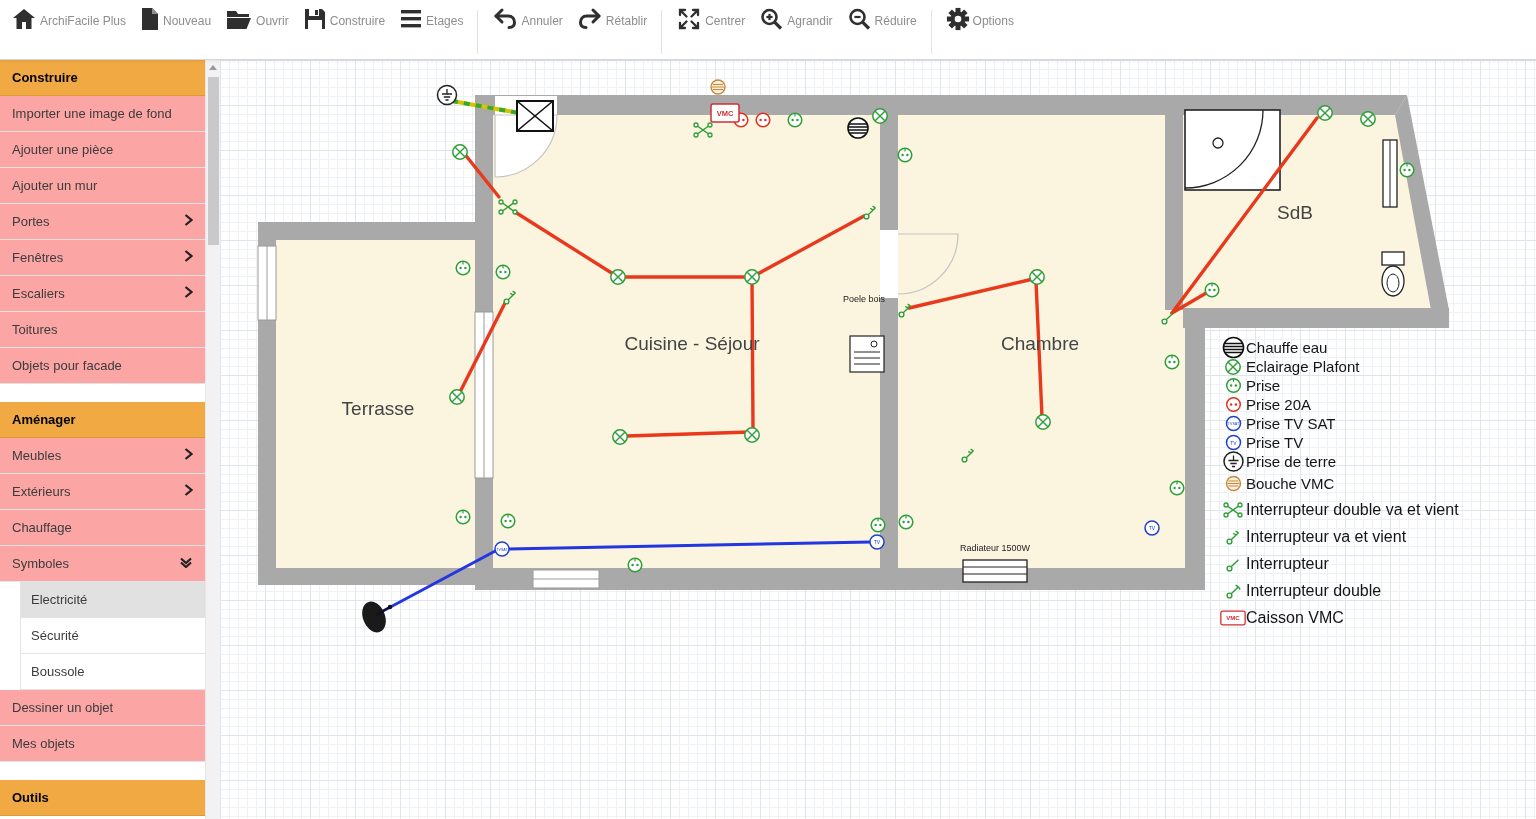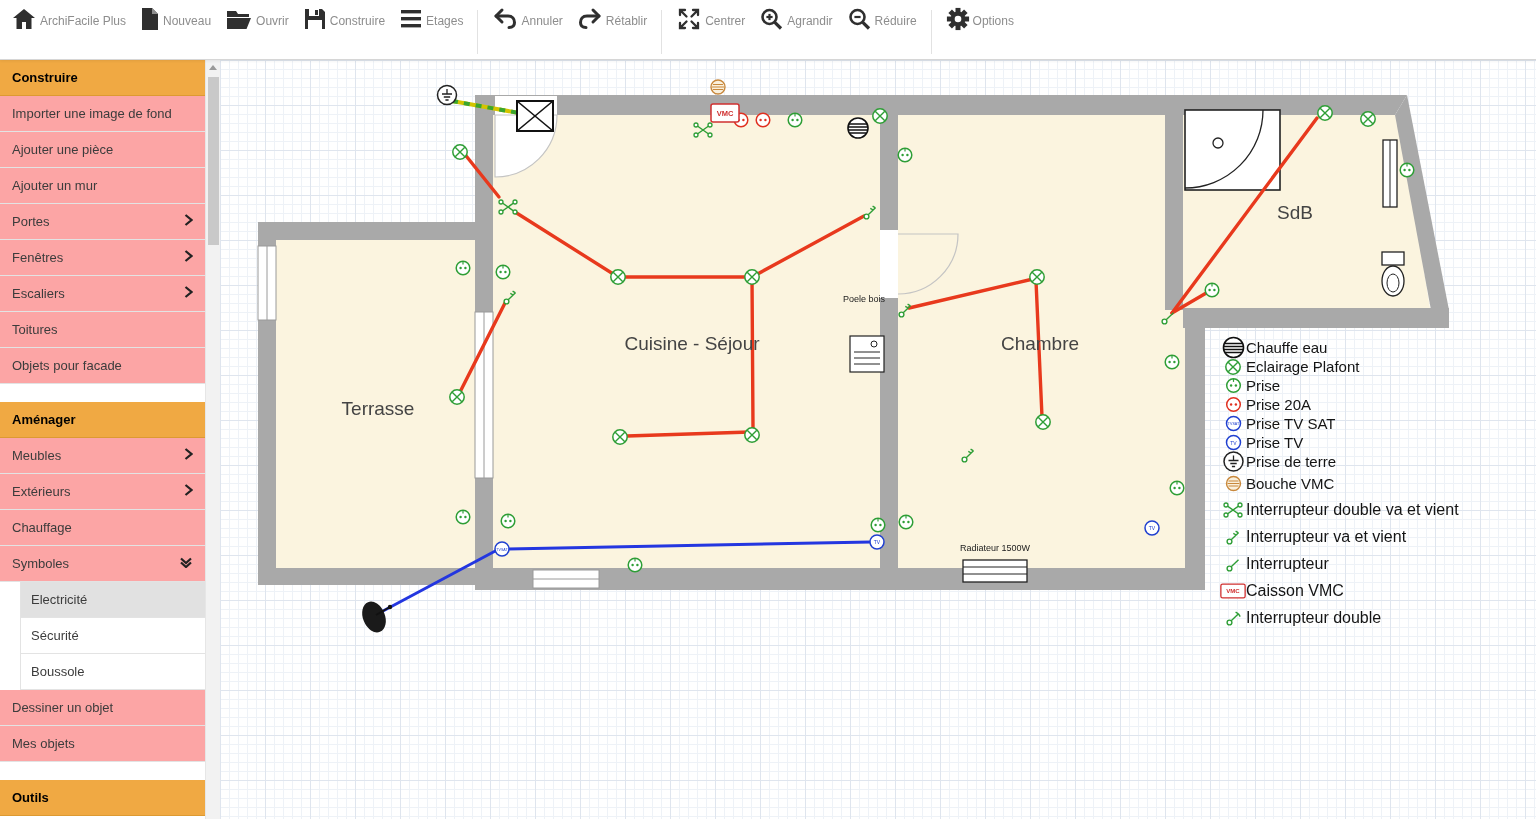--- a/index.html
+++ b/index.html
@@ -560,29 +560,29 @@
     <div class="lrow lg">
         <span class="licon">
           <svg width="18" height="18" viewBox="-9 -9 18 18">
             <use href="#sym-int"></use>
           </svg>
         </span>
         <span>Interrupteur</span>
       </div>
     <div class="lrow lg">
         <span class="licon">
+          <svg width="18" height="18" viewBox="-9 -9 18 18">
+            <use href="#sym-int-d"></use>
+          </svg>
+        </span>
+        <span>Interrupteur double</span>
+      </div>
+    <div class="lrow lg">
+        <span class="licon">
           <svg width="30" height="20" viewBox="-15 -10 30 20">
             <rect x="-14" y="-8" width="28" height="16" rx="2" fill="#fff" stroke="#d03030" stroke-width="1.5"></rect>
             <text y="2.6" font-size="7" font-weight="bold" fill="#d03030" text-anchor="middle">VMC</text>
           </svg>
         </span>
         <span>Caisson VMC</span>
       </div>
-    <div class="lrow lg">
-        <span class="licon">
-          <svg width="18" height="18" viewBox="-9 -9 18 18">
-            <use href="#sym-int-d"></use>
-          </svg>
-        </span>
-        <span>Interrupteur double</span>
-      </div>
   </div>
 </div>
 
 </body></html>

